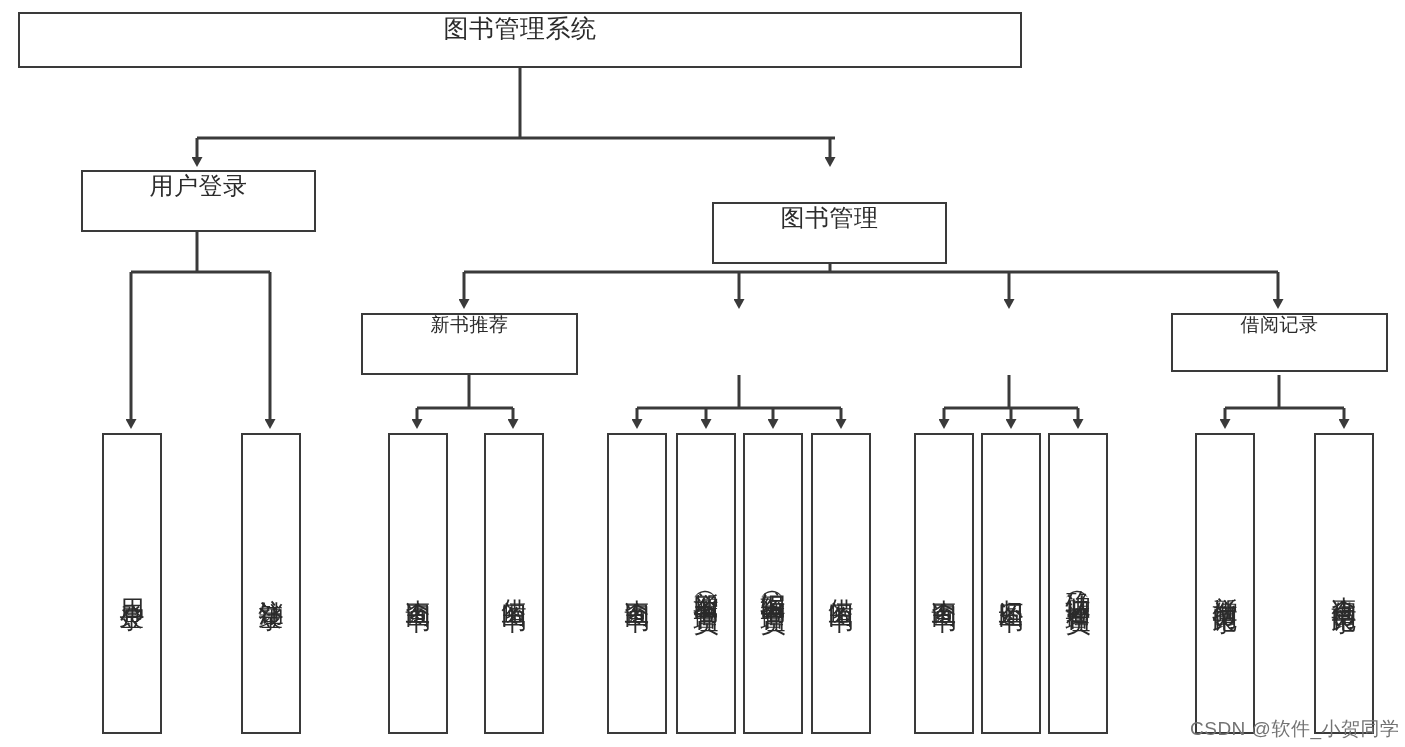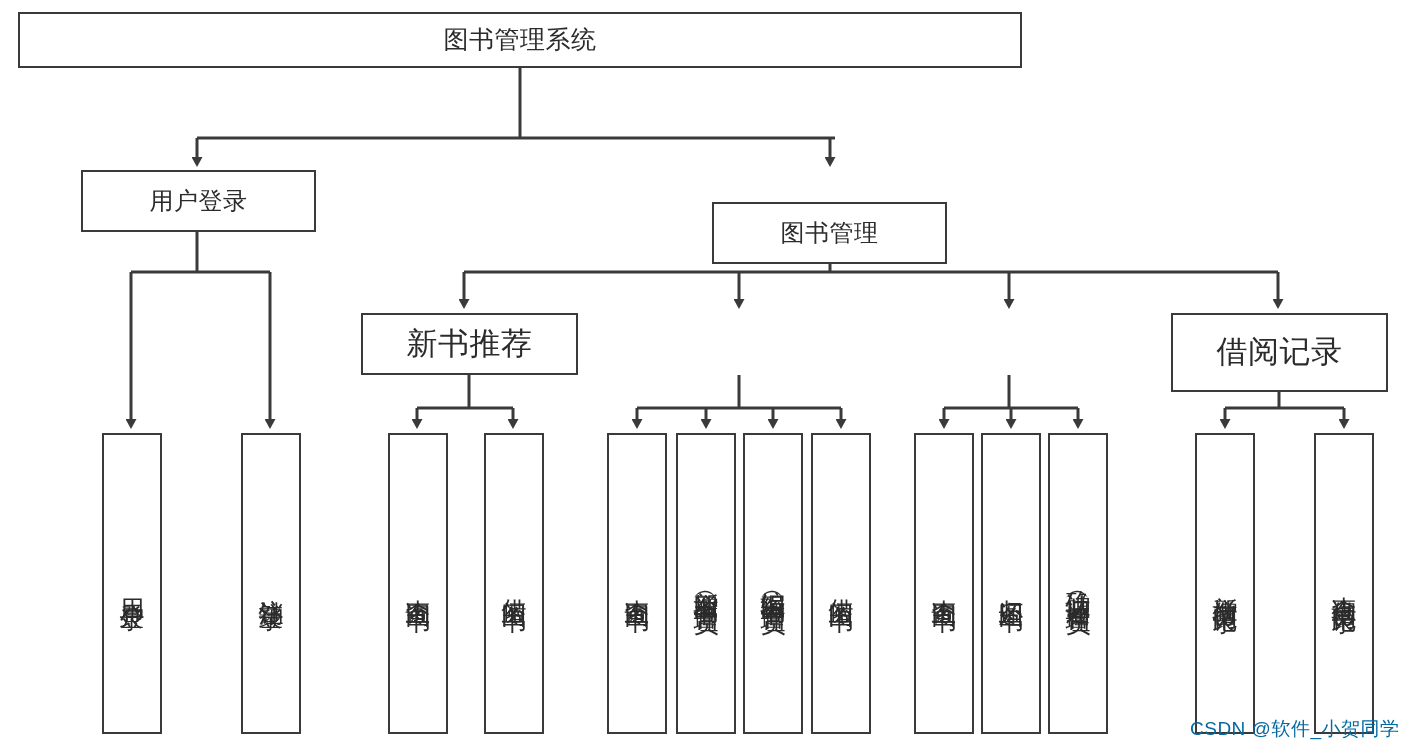--- a/index.html
+++ b/index.html
@@ -24,53 +24,52 @@
     width: 1405px;
     height: 747px;
     pointer-events: none;
   }
   .node {
     position: absolute;
     box-sizing: border-box;
     border: 2.5px solid #3a3a3a;
     background: #ffffff;
     display: flex;
-    align-items: center;
     justify-content: center;
     color: #2b2b2b;
   }
   .node-label {
     display: block;
     text-align: center;
     line-height: 1.18;
     letter-spacing: 0.5px;
   }
   .node.root { font-size: 25px; }
   .node.level2 { font-size: 24px; }
-  .node.level3 { font-size: 31px; }
+  .node.level3 { font-size: 19px; font-family: Liberation Mono, monospace; }
   .node.leaf {
     align-items: flex-start;
     padding-top: 2px;
   }
   .node.leaf .node-label {
     writing-mode: vertical-rl;
     text-orientation: upright;
     font-size: 25px;
     line-height: 1.0;
     letter-spacing: 3px;
     height: 100%;
     display: flex;
     align-items: center;
     justify-content: center;
     white-space: nowrap;
   }
   .watermark {
     position: absolute;
     font-size: 19px;
-    color: #0369a1;
+    color: #737373;
     white-space: nowrap;
     letter-spacing: 0.5px;
     font-family: "Liberation Sans", "DejaVu Sans", sans-serif;
   }
 </style>
 </head>
 <body>
 
 <div id="canvas">
 
@@ -131,21 +130,21 @@
   <div class="node level2" style="left:81px; top:170px; width:235px; height:62px;">
     <span class="node-label">用户登录</span>
   </div>
   <div class="node level2" style="left:712px; top:170px; width:235px; height:62px;margin-top:32px;">
     <span class="node-label">图书管理</span>
   </div>
 
   <div class="node level3" style="left:361px; top:313px; width:217px; height:62px;">
     <span class="node-label">新书推荐</span>
   </div>
-  <div class="node level3" style="left:1171px; top:313px; width:217px; height:79px;">
+  <div class="node level3" style="left:1171px; top:313px; width:217px; height:59px;">
     <span class="node-label">借阅记录</span>
   </div>
 
   <div class="node leaf" style="left:102px; top:433px; width:60px; height:301px;">
     <span class="node-label">用户登录</span>
   </div>
   <div class="node leaf" style="left:241px; top:433px; width:60px; height:301px;">
     <span class="node-label">注销登录</span>
   </div>
 

